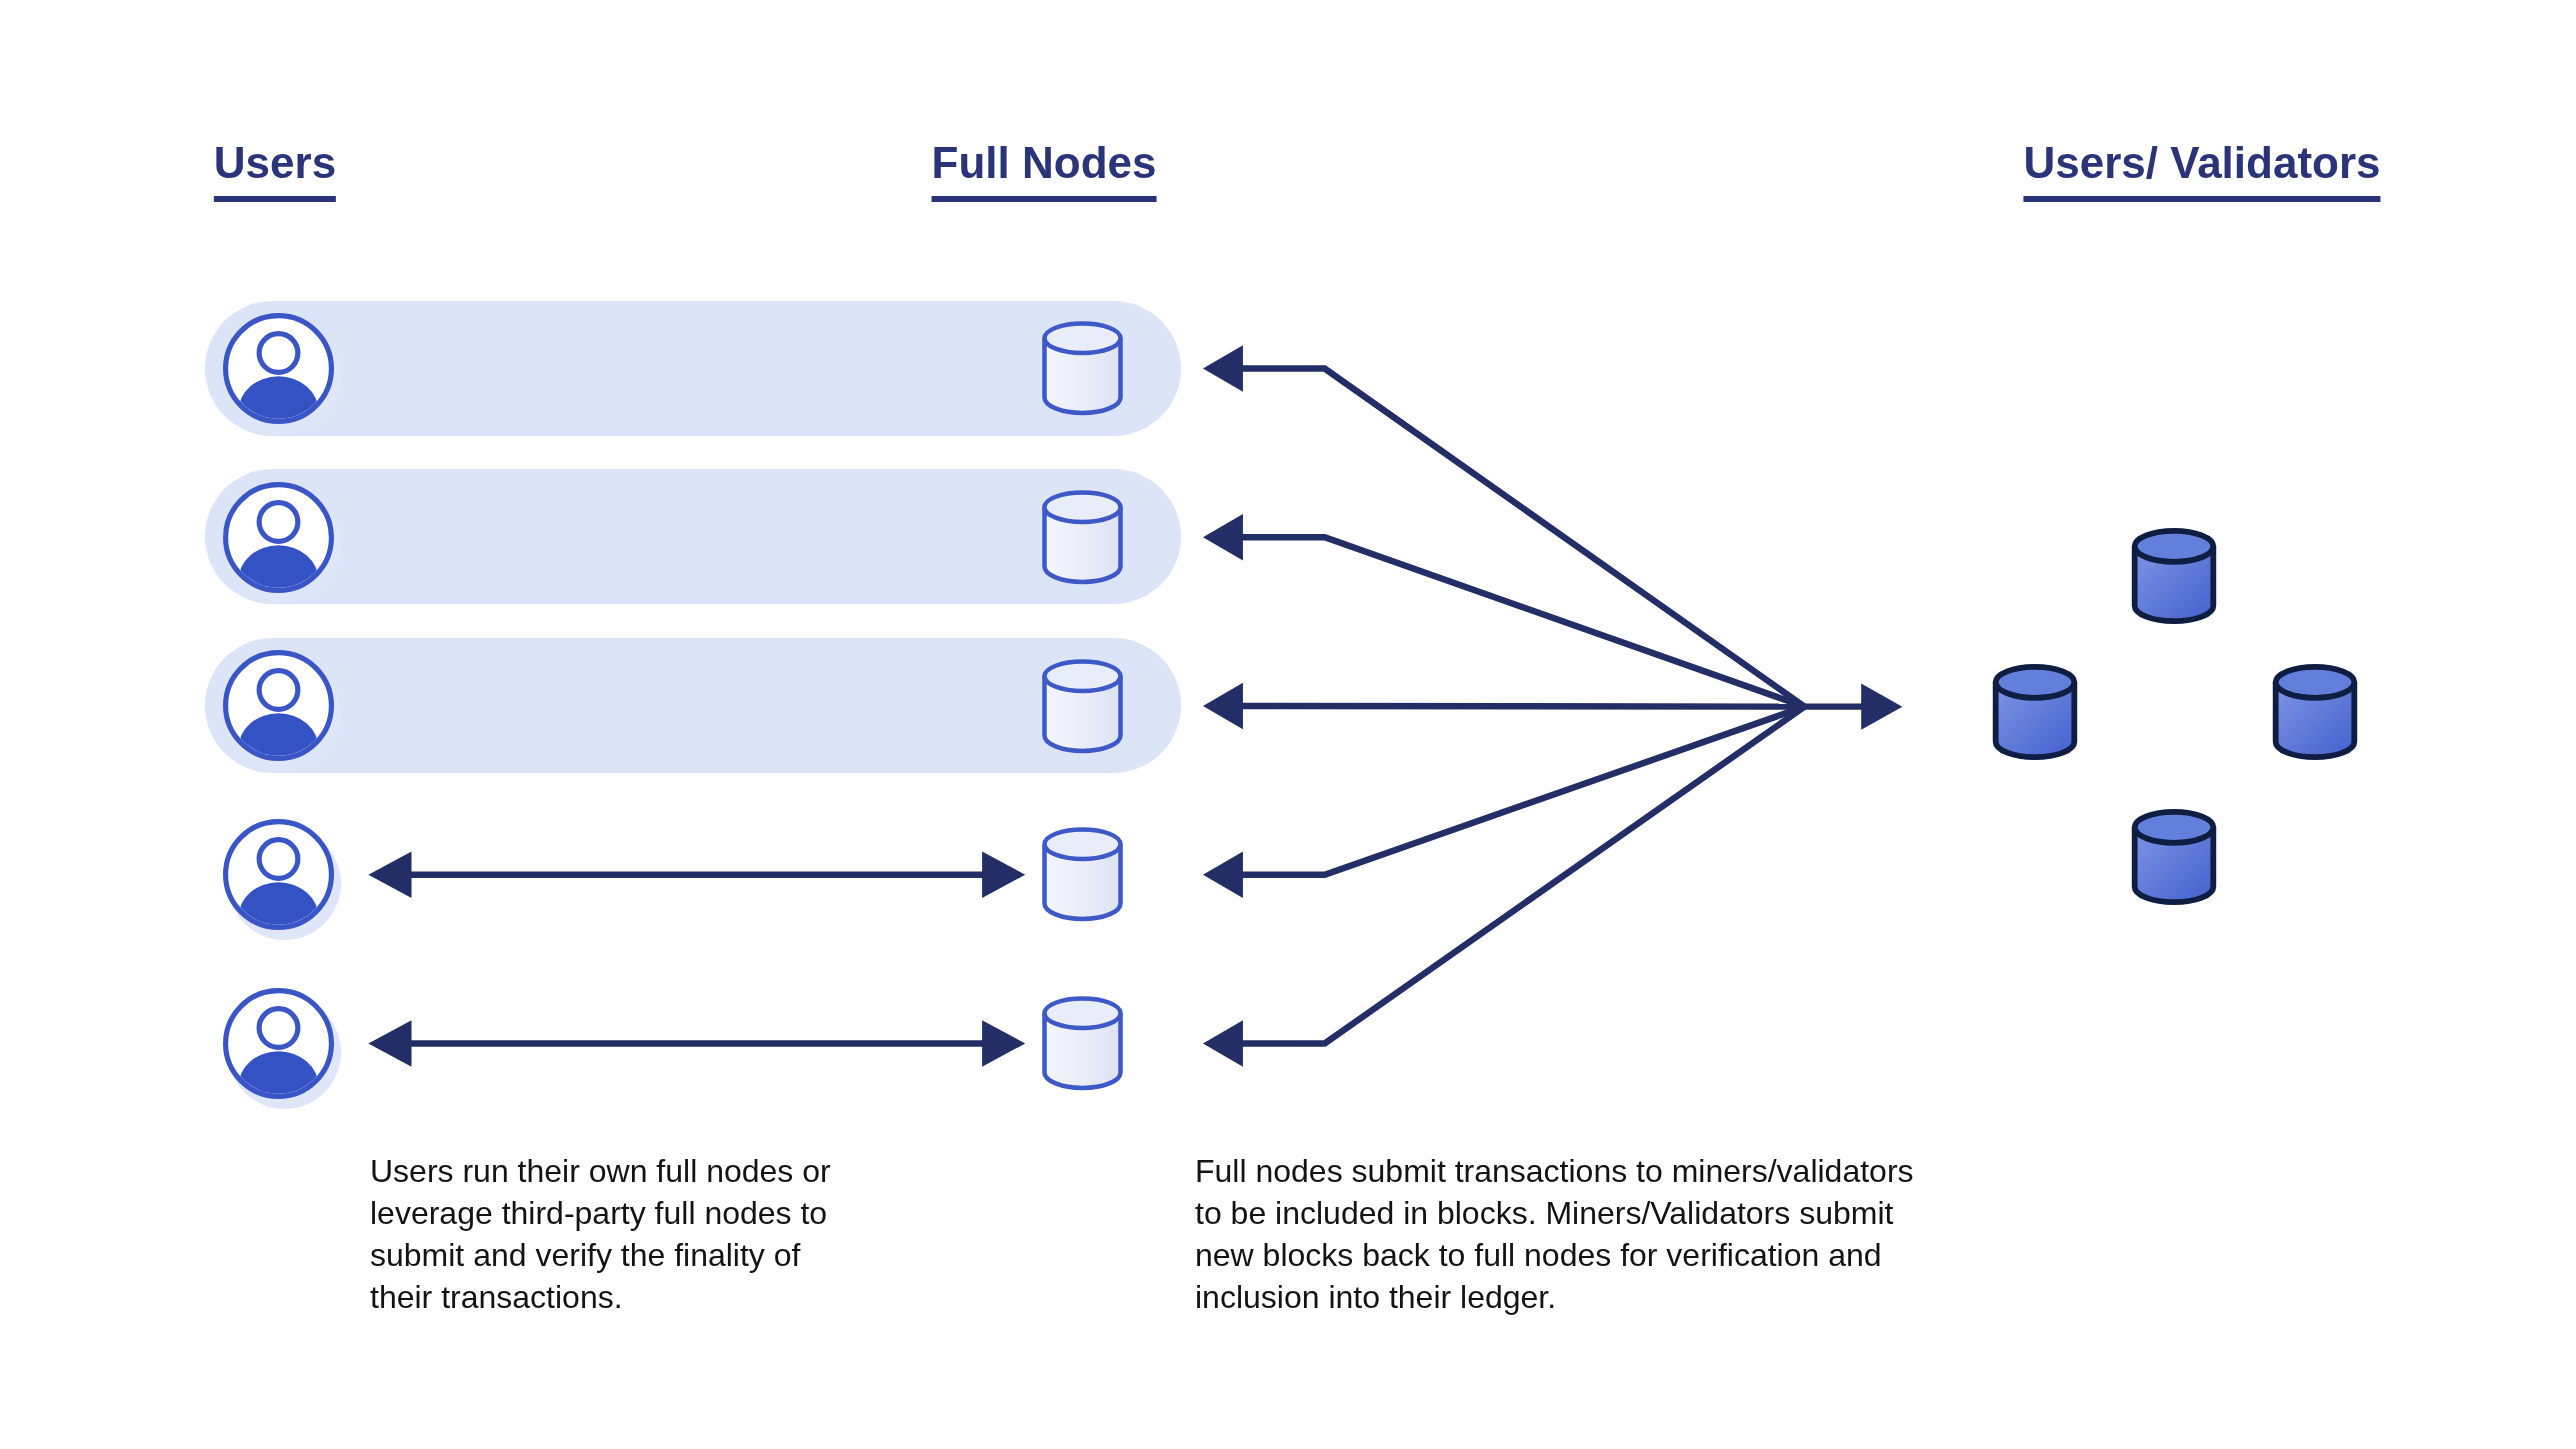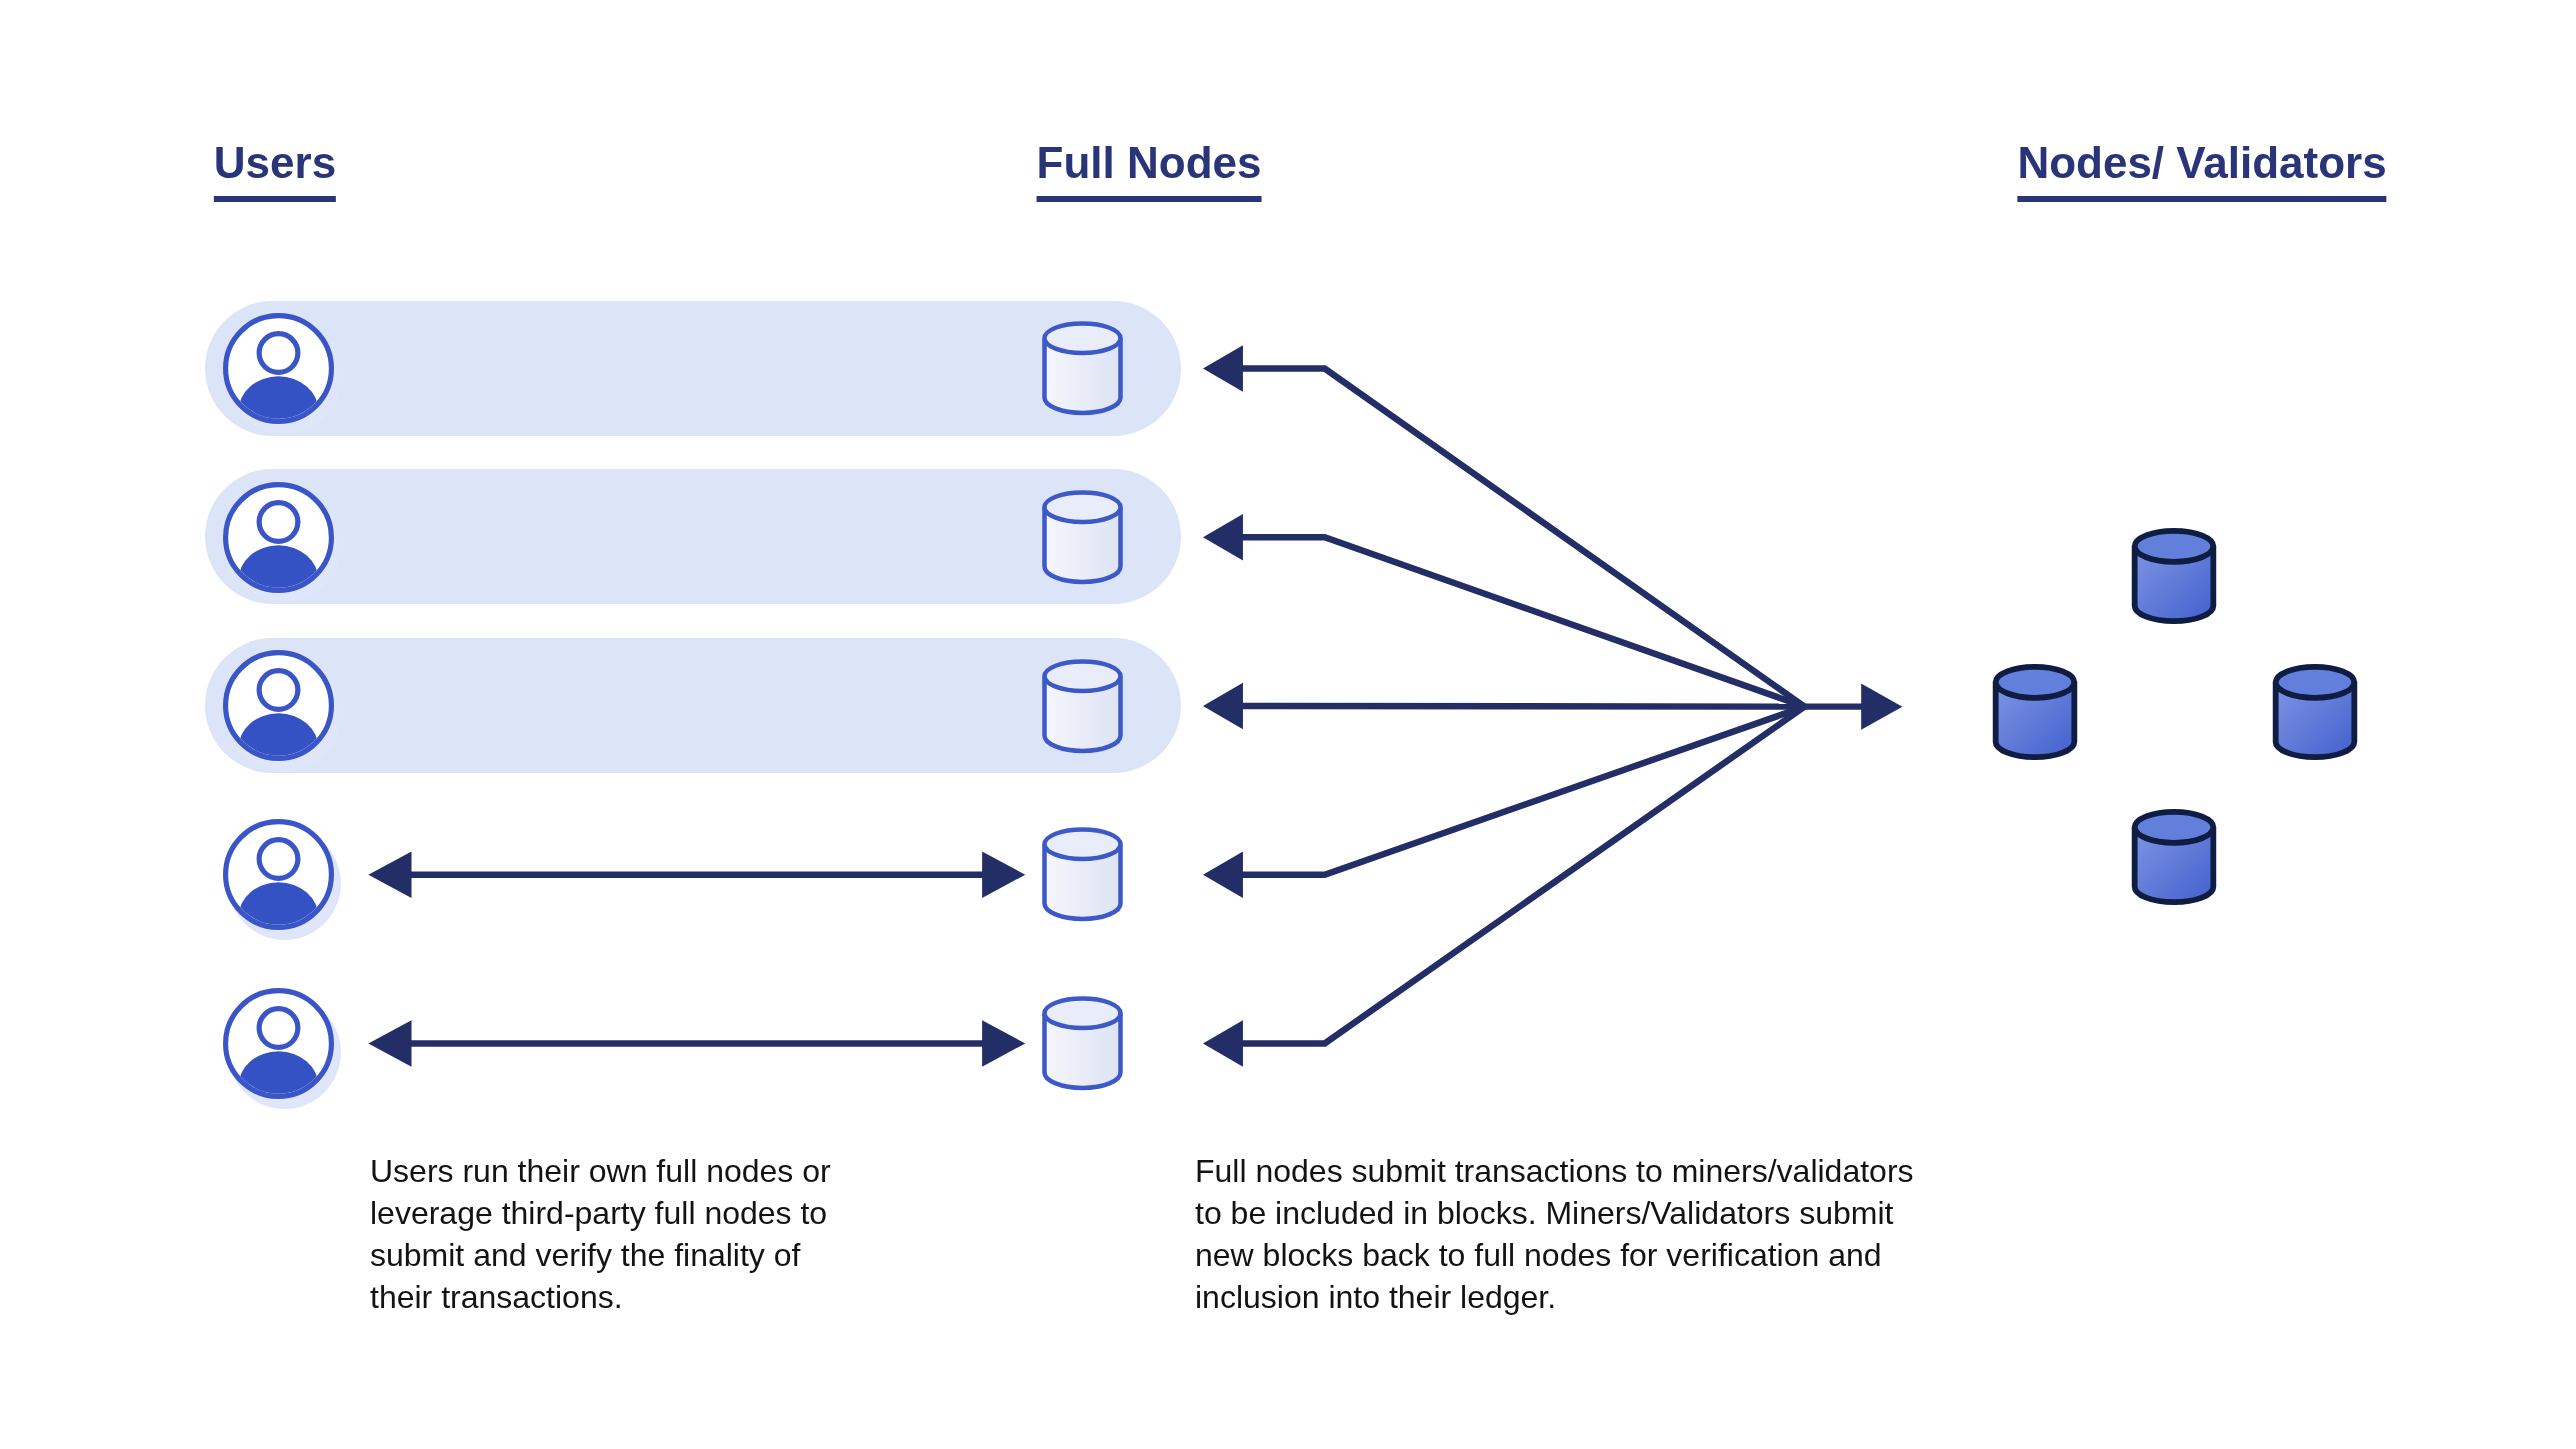--- a/index.html
+++ b/index.html
@@ -61,22 +61,22 @@
         <stop offset="0" stop-color="#7e95e4"></stop>
         <stop offset="1" stop-color="#4360cd"></stop>
       </linearGradient>
       <clipPath id="avatarClip">
           <circle cx="86" cy="86" r="78"></circle>
         </clipPath>
     </defs>
   </svg>
 
   <div class="col-header" style="left:275px">Users</div>
-  <div class="col-header" style="left:1149px">Full Nodes</div>
-  <div class="col-header" style="left:2202px">Nodes/ Validators</div>
+  <div class="col-header" style="left:1044px">Full Nodes</div>
+  <div class="col-header" style="left:2202px">Users/ Validators</div>
 
   <div class="pill" style="top:301px"></div>
   <div class="pill" style="top:469px"></div>
   <div class="pill" style="top:638px"></div>
 
   <div class="avatar-shadow" style="left:228px;top:321px"></div>
   <div class="avatar-shadow" style="left:228px;top:489px"></div>
   <div class="avatar-shadow" style="left:228px;top:658px"></div>
   <div class="avatar-shadow" style="left:228px;top:827px"></div>
   <div class="avatar-shadow" style="left:228px;top:996px"></div>

